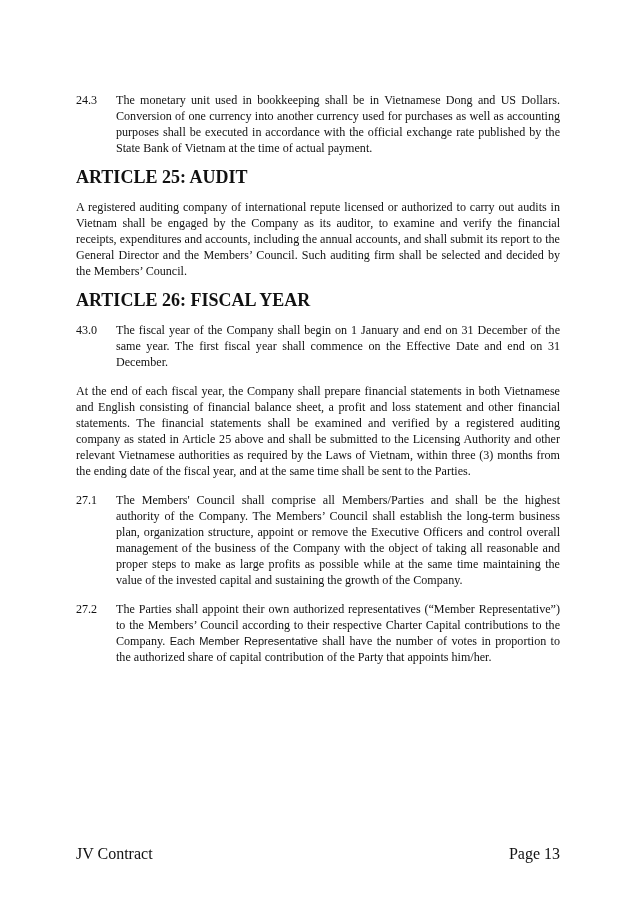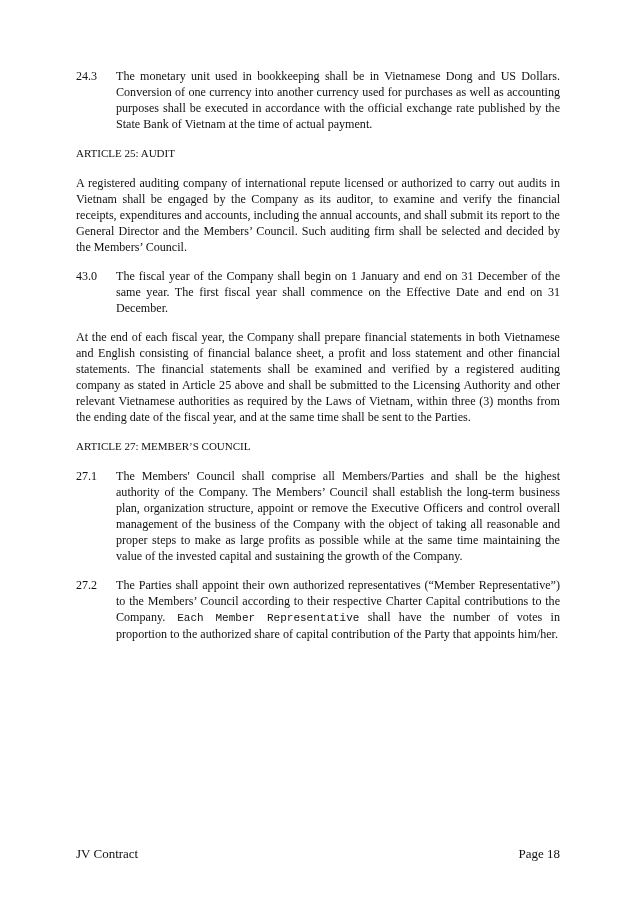--- a/index.html
+++ b/index.html
@@ -17,55 +17,55 @@
     }
     .page {
       position: absolute;
       left: 0; top: 0;
       width: 637px;
       height: 900px;
     }
     .content {
       position: absolute;
       left: 76px;
-      top: 68px;
+      top: 92px;
       width: 484px;
     }
     .clause {
       display: flex;
       font-size: 12.1px;
       line-height: 16px;
       margin-bottom: 13px;
     }
     .clause-num {
       width: 40px;
       flex: 0 0 40px;
     }
     .clause-text {
       flex: 1 1 auto;
       text-align: justify;
     }
     .heading {
-      font-weight: normal;
-      font-size: 11px;
+      font-weight: bold;
+      font-size: 18px;
       line-height: 16px;
       margin: 2px 0 14px 0;
     }
     .sans-run {
-      font-family: Liberation Mono, monospace;
+      font-family: Liberation Sans, sans-serif;
       font-size: 11px;
     }
     .footer {
       position: absolute;
       left: 76px;
       top: 848px;
       width: 484px;
       display: flex;
       justify-content: space-between;
-      font-size: 13px;
+      font-size: 16px;
       line-height: 12px;
     }
   </style>
 </head>
 <body>
 
 <div class="page">
   <div class="content">
 
     <div class="clause">
@@ -74,41 +74,41 @@
     </div>
 
 
 
     <div class="heading">ARTICLE 25: AUDIT</div>
 
     <div class="clause">
       <div class="clause-text">A registered auditing company of international repute licensed or authorized to carry out audits in Vietnam shall be engaged by the Company as its auditor, to examine and verify the financial receipts, expenditures and accounts, including the annual accounts, and shall submit its report to the General Director and the Members’ Council. Such auditing firm shall be selected and decided by the Members’ Council.</div>
     </div>
 
+    <div class="heading">ARTICLE 26: FISCAL YEAR</div>
 
     <div class="clause">
       <div class="clause-num">43.0</div>
       <div class="clause-text">The fiscal year of the Company shall begin on 1 January and end on 31 December of the same year. The first fiscal year shall commence on the Effective Date and end on 31 December.</div>
     </div>
 
     <div class="clause">
       <div class="clause-text">At the end of each fiscal year, the Company shall prepare financial statements in both Vietnamese and English consisting of financial balance sheet, a profit and loss statement and other financial statements. The financial statements shall be examined and verified by a registered auditing company as stated in Article 25 above and shall be submitted to the Licensing Authority and other relevant Vietnamese authorities as required by the Laws of Vietnam, within three (3) months from the ending date of the fiscal year, and at the same time shall be sent to the Parties.</div>
     </div>
 
-    <div class="heading">ARTICLE 27: MEMBER’S COUNCIL</div>
 
     <div class="clause">
       <div class="clause-num">27.1</div>
       <div class="clause-text">The Members' Council shall comprise all Members/Parties and shall be the highest authority of the Company. The Members’ Council shall establish the long-term business plan, organization structure, appoint or remove the Executive Officers and control overall management of the business of the Company with the object of taking all reasonable and proper steps to make as large profits as possible while at the same time maintaining the value of the invested capital and sustaining the growth of the Company.</div>
     </div>
 
     <div class="clause">
       <div class="clause-num">27.2</div>
       <div class="clause-text"><span>The Parties shall appoint their own authorized representatives (“Member Representative”) to the Members’ Council according to their respective Charter Capital contributions to the Company.</span><span class="sans-run"> Each Member Representative</span><span> shall have the number of votes in proportion to the authorized share of capital contribution of the Party that appoints him/her.</span></div>
     </div>
 
   </div>
 
   <div class="footer">
     <span>JV Contract</span>
-    <span>Page 18</span>
+    <span>Page 13</span>
   </div>
 </div>
 
 </body></html>

